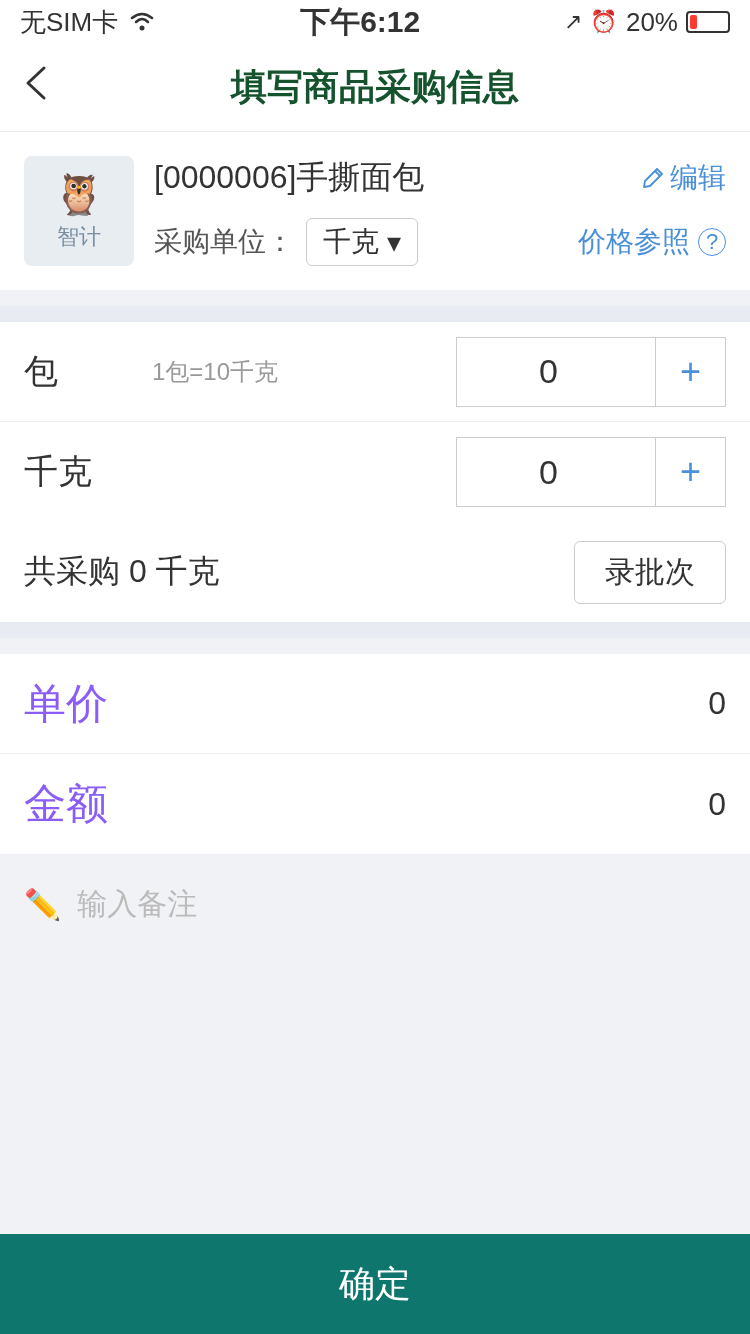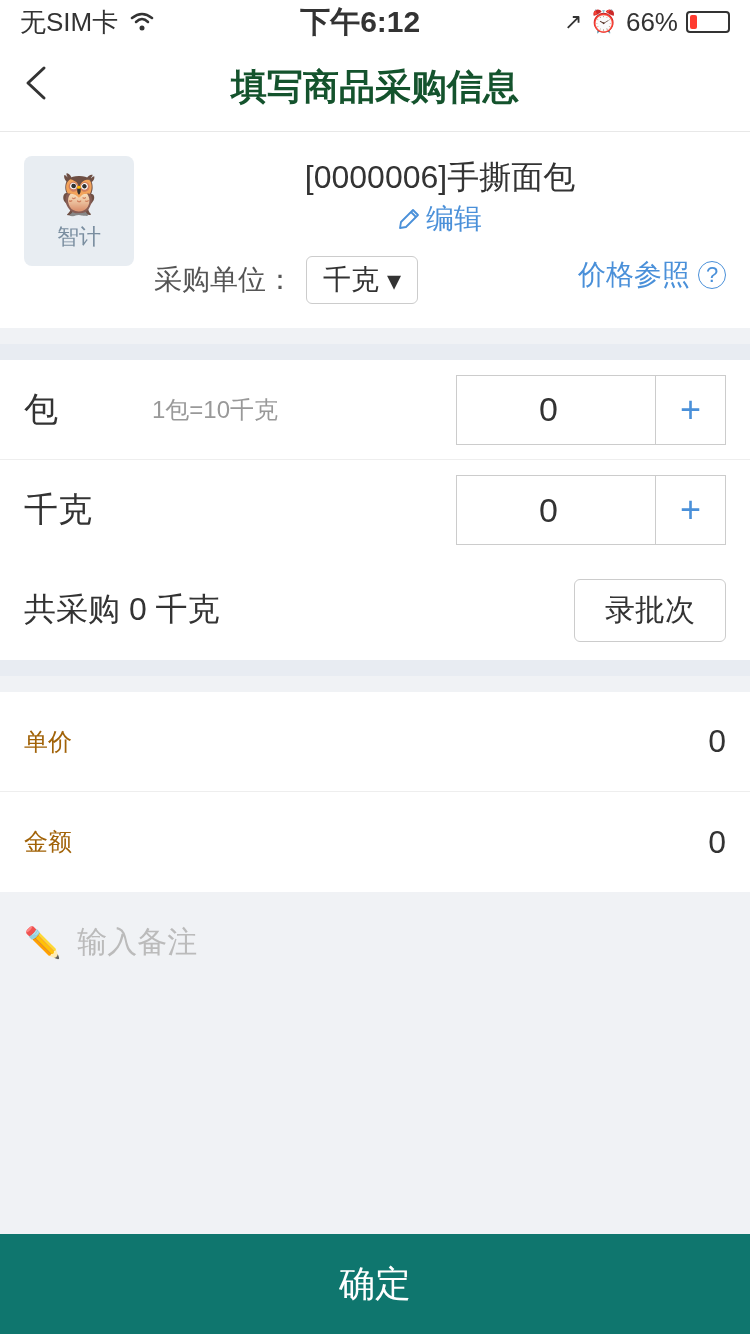--- a/index.html
+++ b/index.html
@@ -110,39 +110,38 @@
       margin-top: 4px;
     }
     .product-info {
       flex: 1;
     }
     .product-top-row {
       display: flex;
       justify-content: space-between;
       align-items: center;
       margin-bottom: 18px;
-      flex-direction: column;
     }
     .product-name {
       font-size: 32px;
       font-weight: 500;
       color: #333;
     }
     .product-edit {
       font-size: 28px;
       color: #4a90d9;
       display: flex;
       align-items: center;
       gap: 6px;
       cursor: pointer;
     }
     .product-bottom-row {
       display: flex;
       justify-content: space-between;
-      align-items: flex-start;
+      align-items: center;
     }
     .purchase-unit {
       display: flex;
       align-items: center;
       gap: 12px;
       font-size: 28px;
       color: #555;
     }
     .unit-dropdown {
       border: 1px solid #ccc;
@@ -260,22 +259,22 @@
       align-items: center;
       justify-content: space-between;
       padding: 0 24px;
       height: 100px;
       border-bottom: 1px solid #eee;
     }
     .price-row:last-child {
       border-bottom: none;
     }
     .price-label {
-      font-size: 24px;
-      color: #a16207;
+      font-size: 42px;
+      color: #8b5cf6;
     }
     .price-value {
       font-size: 32px;
       color: #333;
     }
 
     
     .notes-section {
       background: #f0f2f5;
       margin-top: 0;
@@ -331,21 +330,21 @@
         <path d="M8 13 Q14 7 20 13" fill="none" stroke="#333" stroke-width="2.5" stroke-linecap="round"></path>
         <path d="M4 9 Q14 1 24 9" fill="none" stroke="#333" stroke-width="2.5" stroke-linecap="round"></path>
         <circle cx="14" cy="19" r="2.5" fill="#333"></circle>
       </svg>
     </span>
   </div>
   <div class="status-center">下午6:12</div>
   <div class="status-right">
     <span style="font-size:22px;">↗</span>
     <span style="font-size:22px;">⏰</span>
-    <span style="font-size:26px;">66%</span>
+    <span style="font-size:26px;">20%</span>
     <span>
       <span class="battery-body">
         <span class="battery-fill"></span>
       </span>
     </span>
   </div>
 </div>
 
 <div class="nav-bar">
   <div class="nav-back">

